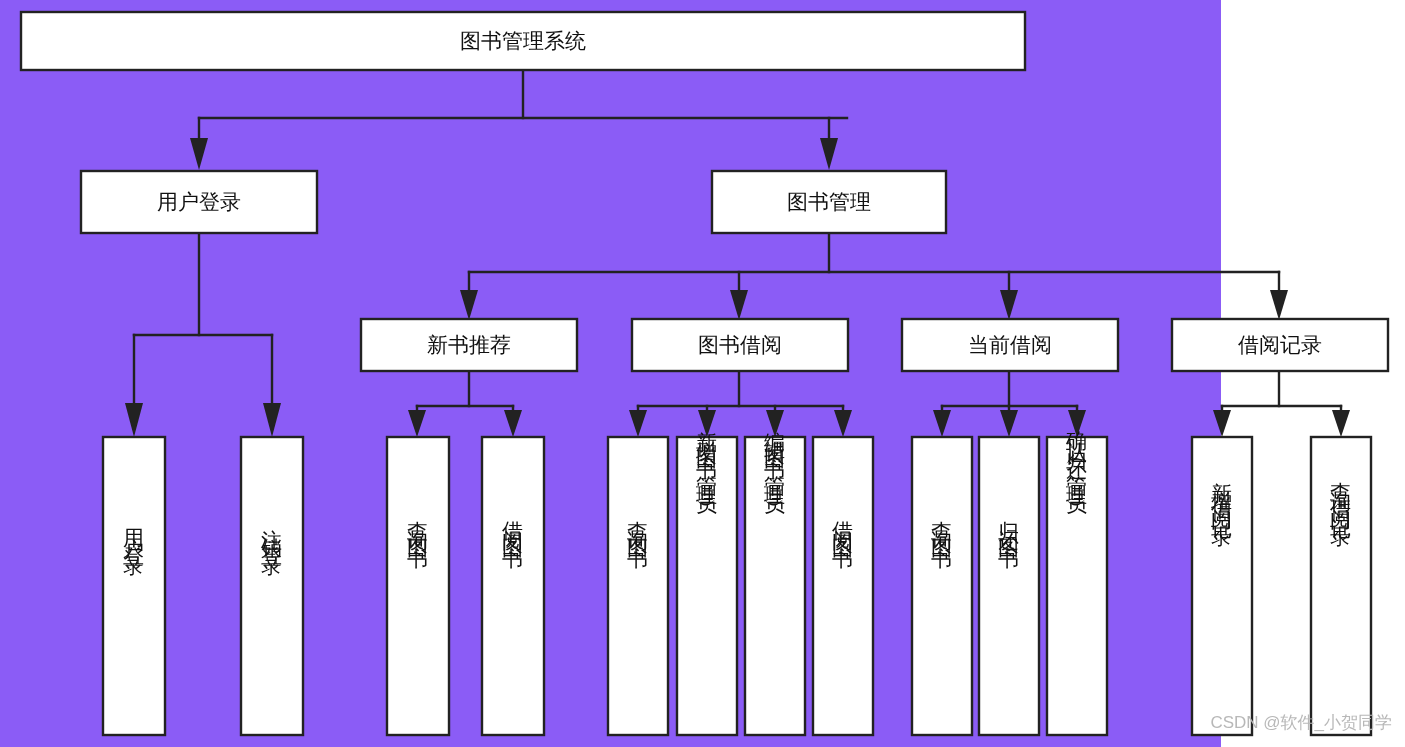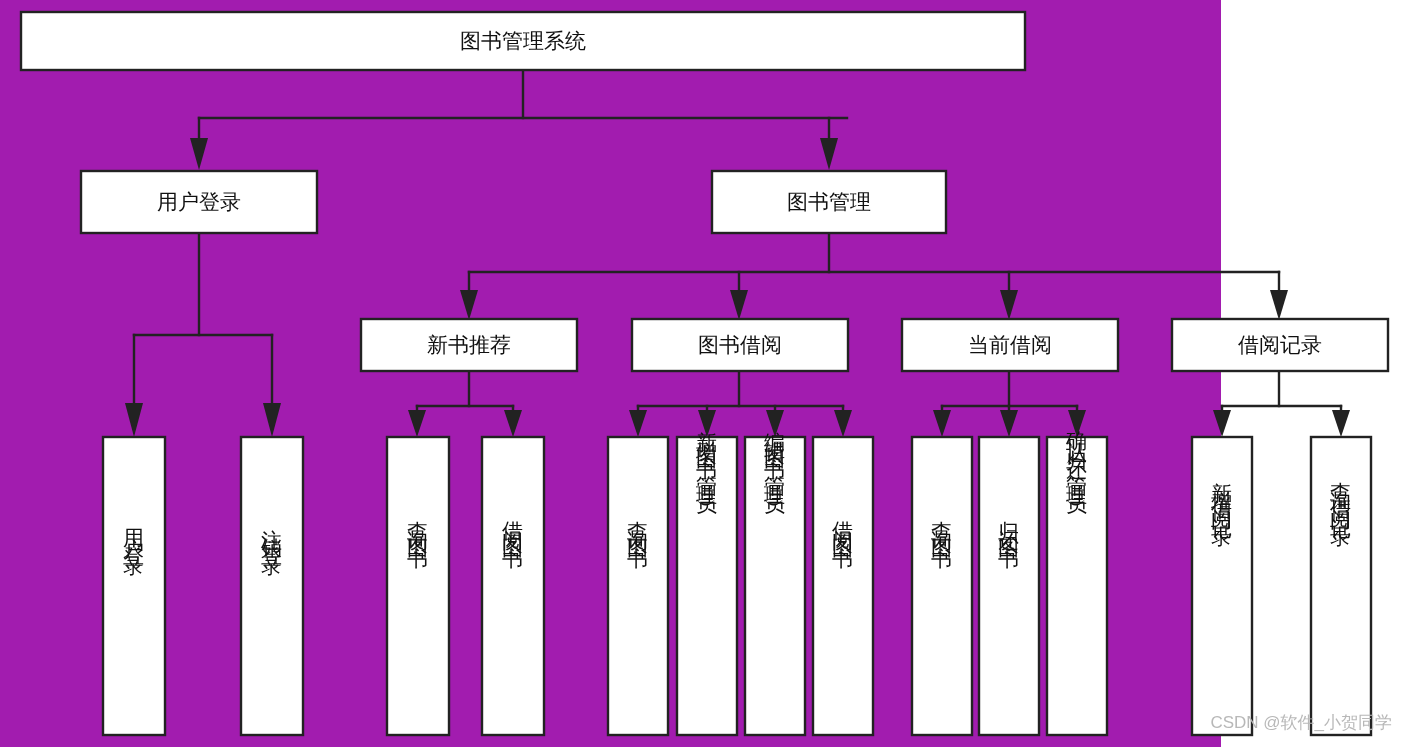--- a/index.html
+++ b/index.html
@@ -10,21 +10,21 @@
   body {
     width: 1405px;
     height: 747px;
     font-family: "Liberation Sans", "DejaVu Sans", sans-serif;
     overflow: hidden;
   }
   #diagram-root {
     position: relative;
     width: 1221px;
     height: 747px;
-    background: #a21caf;
+    background: #8b5cf6;
   }
   svg.flow {
     position: absolute;
     left: 0;
     top: 0;
     width: 1405px;
     height: 747px;
   }
   .node-rect {
     fill: #ffffff;

